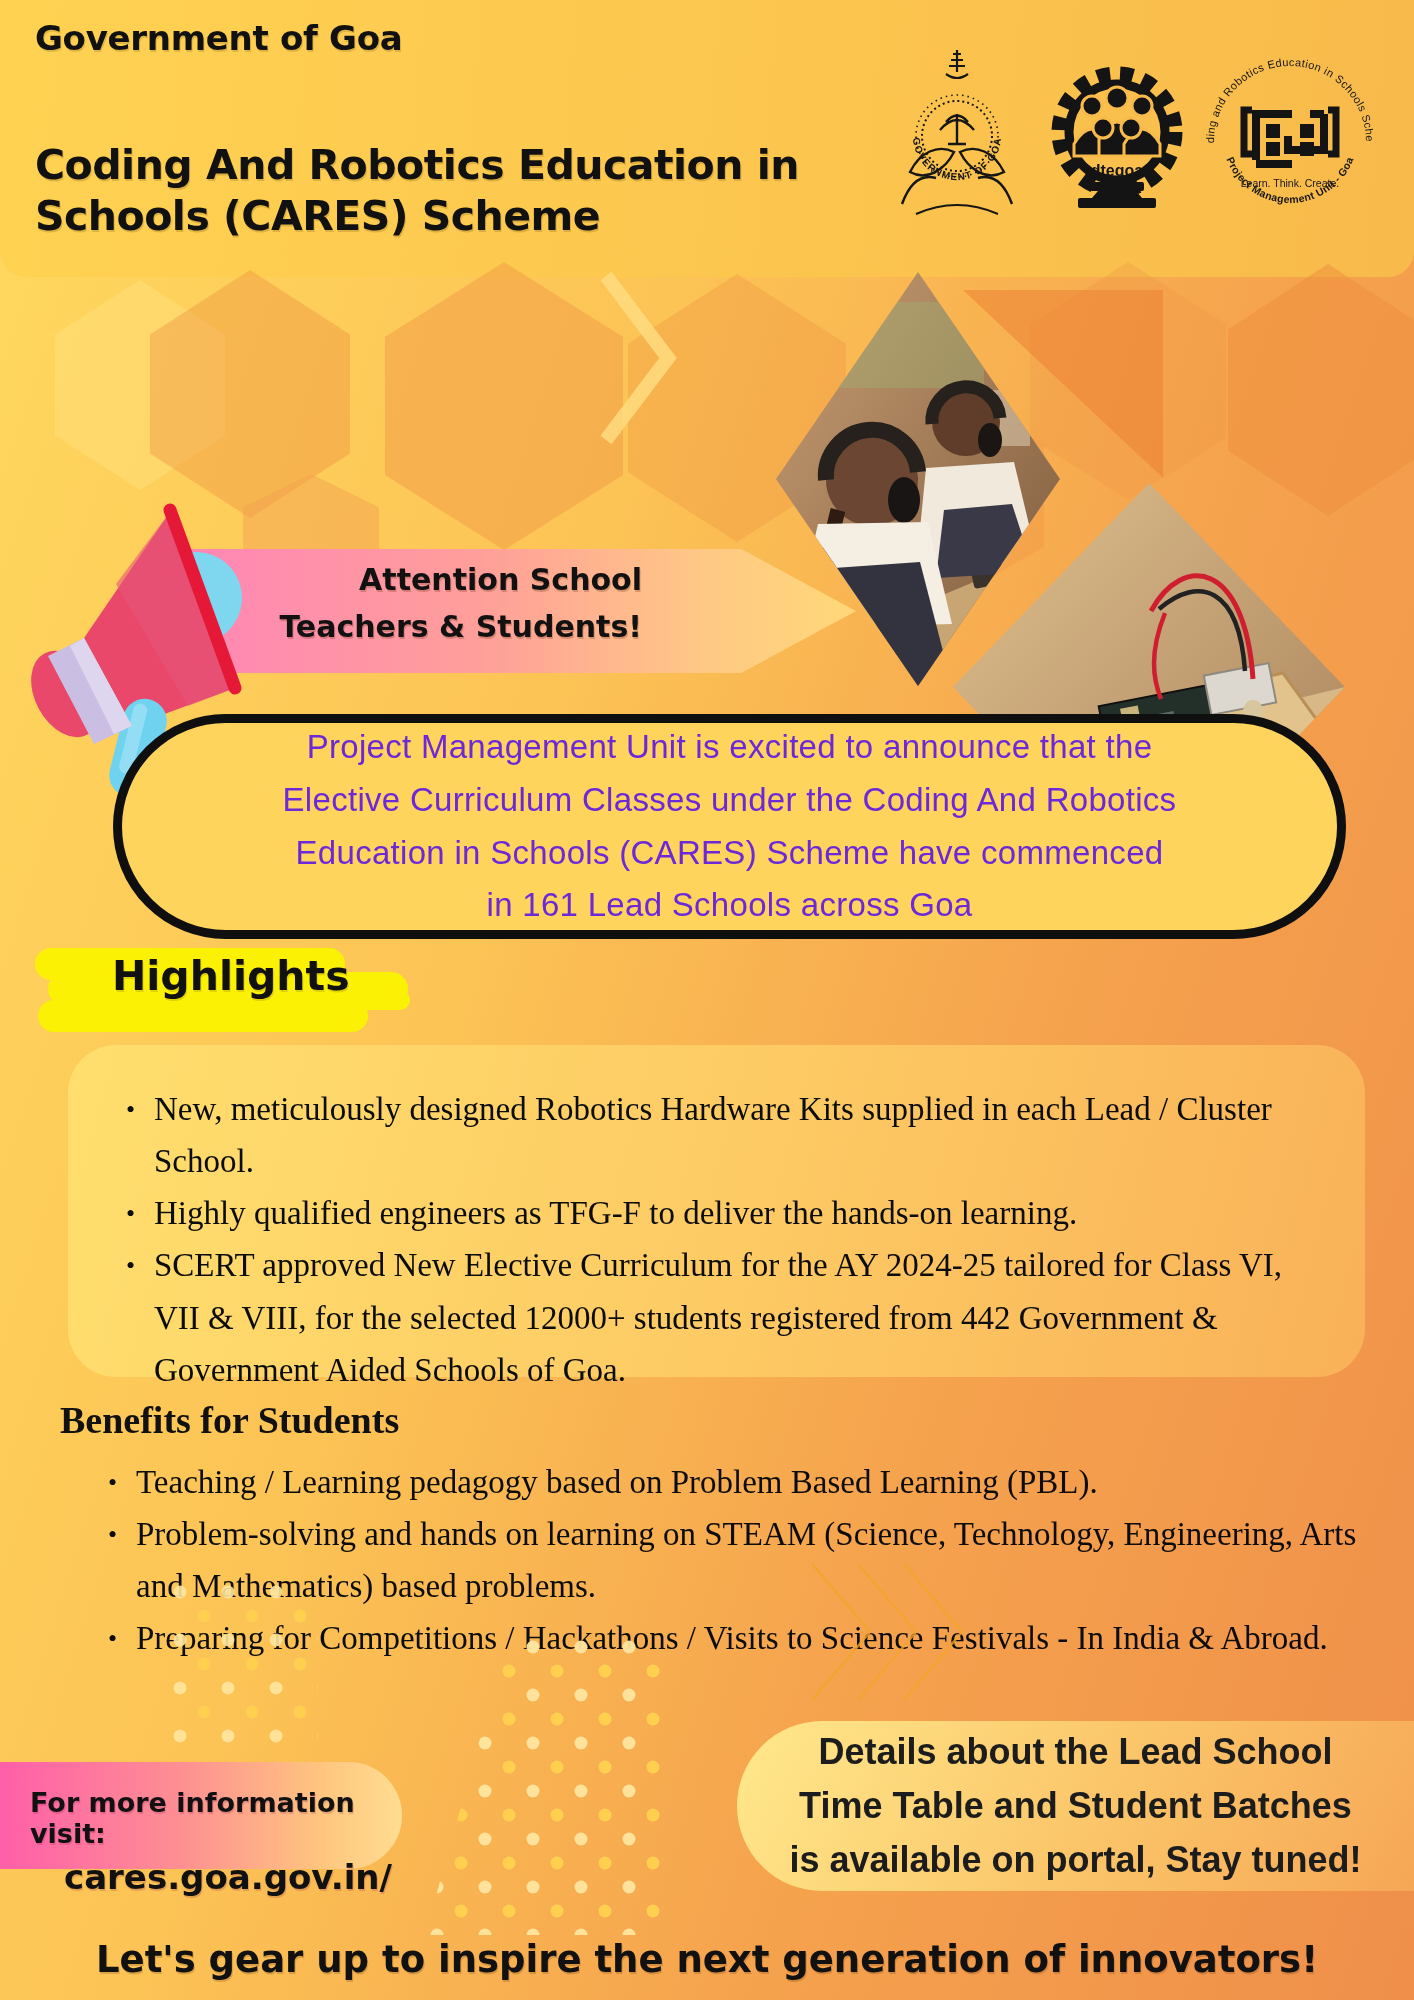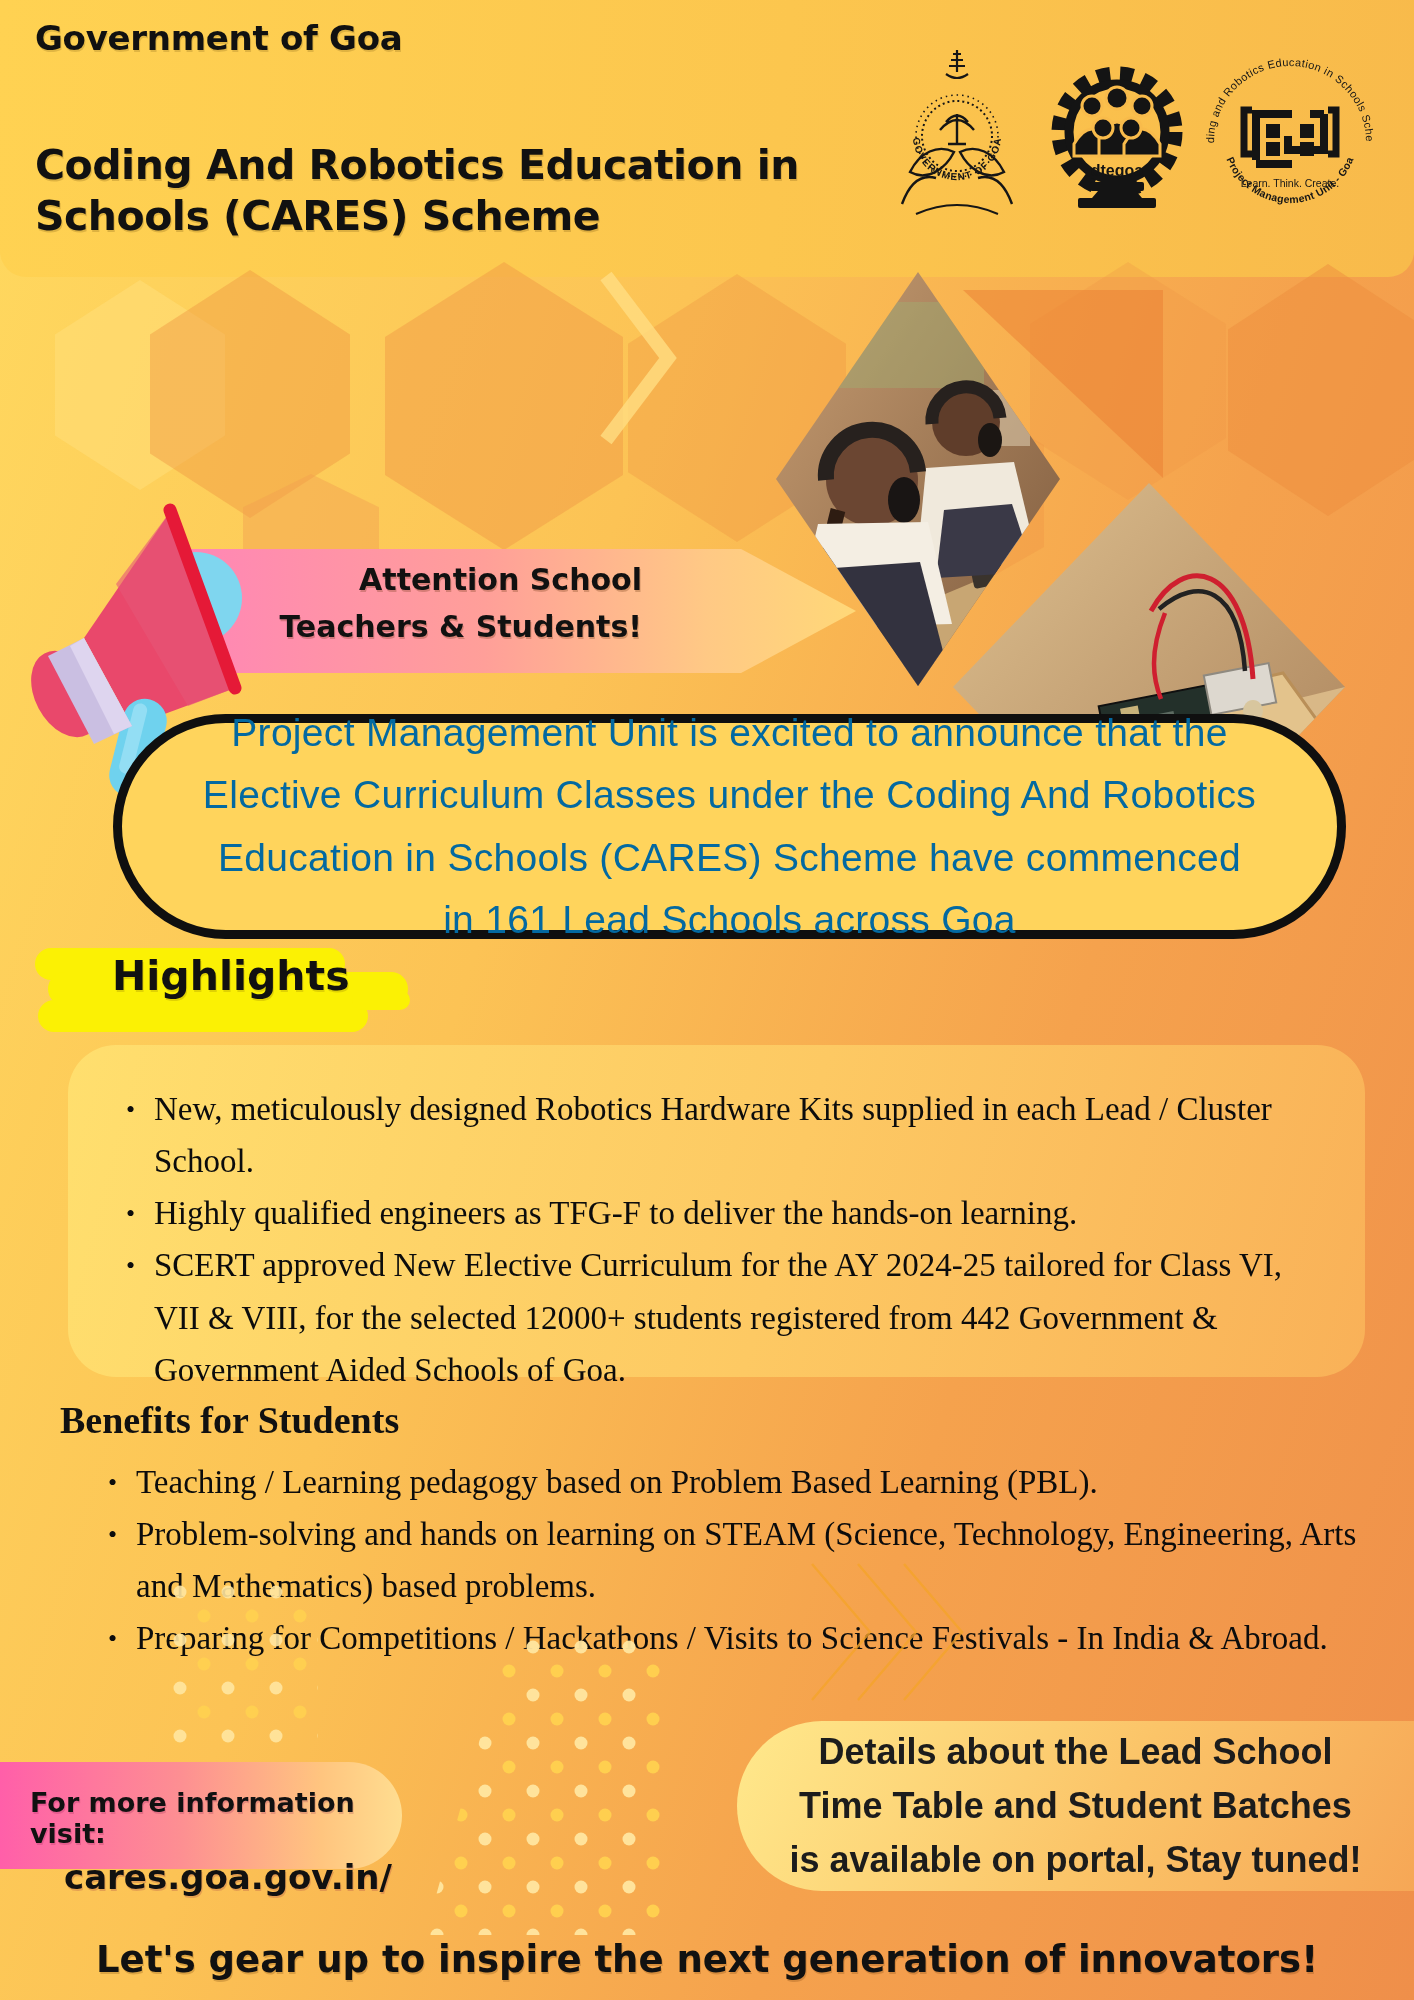--- a/index.html
+++ b/index.html
@@ -37,21 +37,21 @@
     clip-path:polygon(0% 0%,83% 0%,100% 50%,83% 100%,0% 100%);}
   #banner .txt{position:absolute;left:12px;top:8px;width:450px;text-align:right;
     font-size:30px;line-height:1.55;text-shadow:1px 2px 0 rgba(90,40,0,.25);}
 
   
   #megaphone{left:28px;top:498px;width:250px;height:310px;}
 
   
   #announce{left:113px;top:714px;width:1215px;height:207px;background:#ffd45c;
     border:9px solid #0f0f0f;border-radius:115px;display:flex;align-items:center;justify-content:center;}
-  #announce .txt{font-size:39px;line-height:1.6;letter-spacing:.3px;text-align:center;color:#0369a1;}
+  #announce .txt{font-size:33px;line-height:1.6;letter-spacing:.3px;text-align:center;color:#6d28d9;}
 
   
   .brushstroke{position:absolute;background:#fbf104;border-radius:18px;}
   #hl-title{left:112px;top:952px;font-size:41px;text-shadow:1px 2px 0 rgba(120,90,0,.2);z-index:3;}
   #hl-panel{left:68px;top:1045px;width:1297px;height:332px;border-radius:48px;
     background:linear-gradient(105deg,#ffdf6e 0%,#fdc963 55%,#f9b158 100%);}
   .blist{margin:0;padding:0;list-style:none;}
   .blist li{position:relative;padding-left:34px;font-size:33px;line-height:1.58;color:#0c0c0c;}
   .blist li::before{content:"\2022";position:absolute;left:6px;font-size:26px;top:6px;}
   #hl-panel .blist{position:absolute;left:52px;top:38px;width:1200px;}

